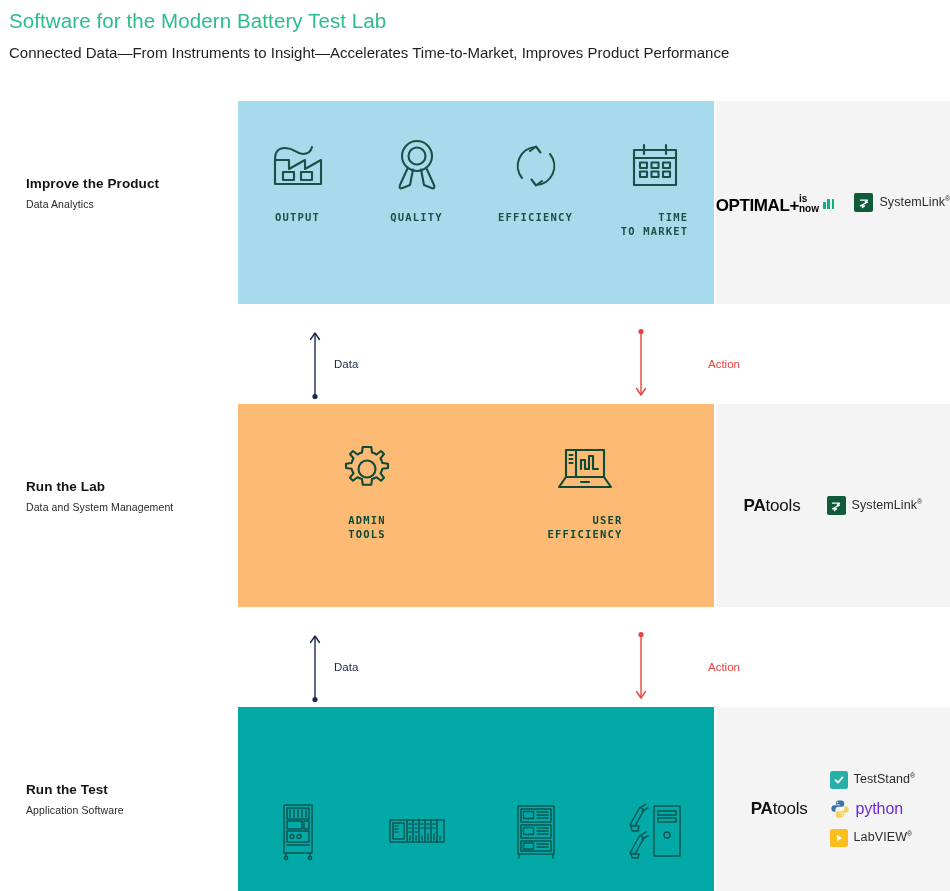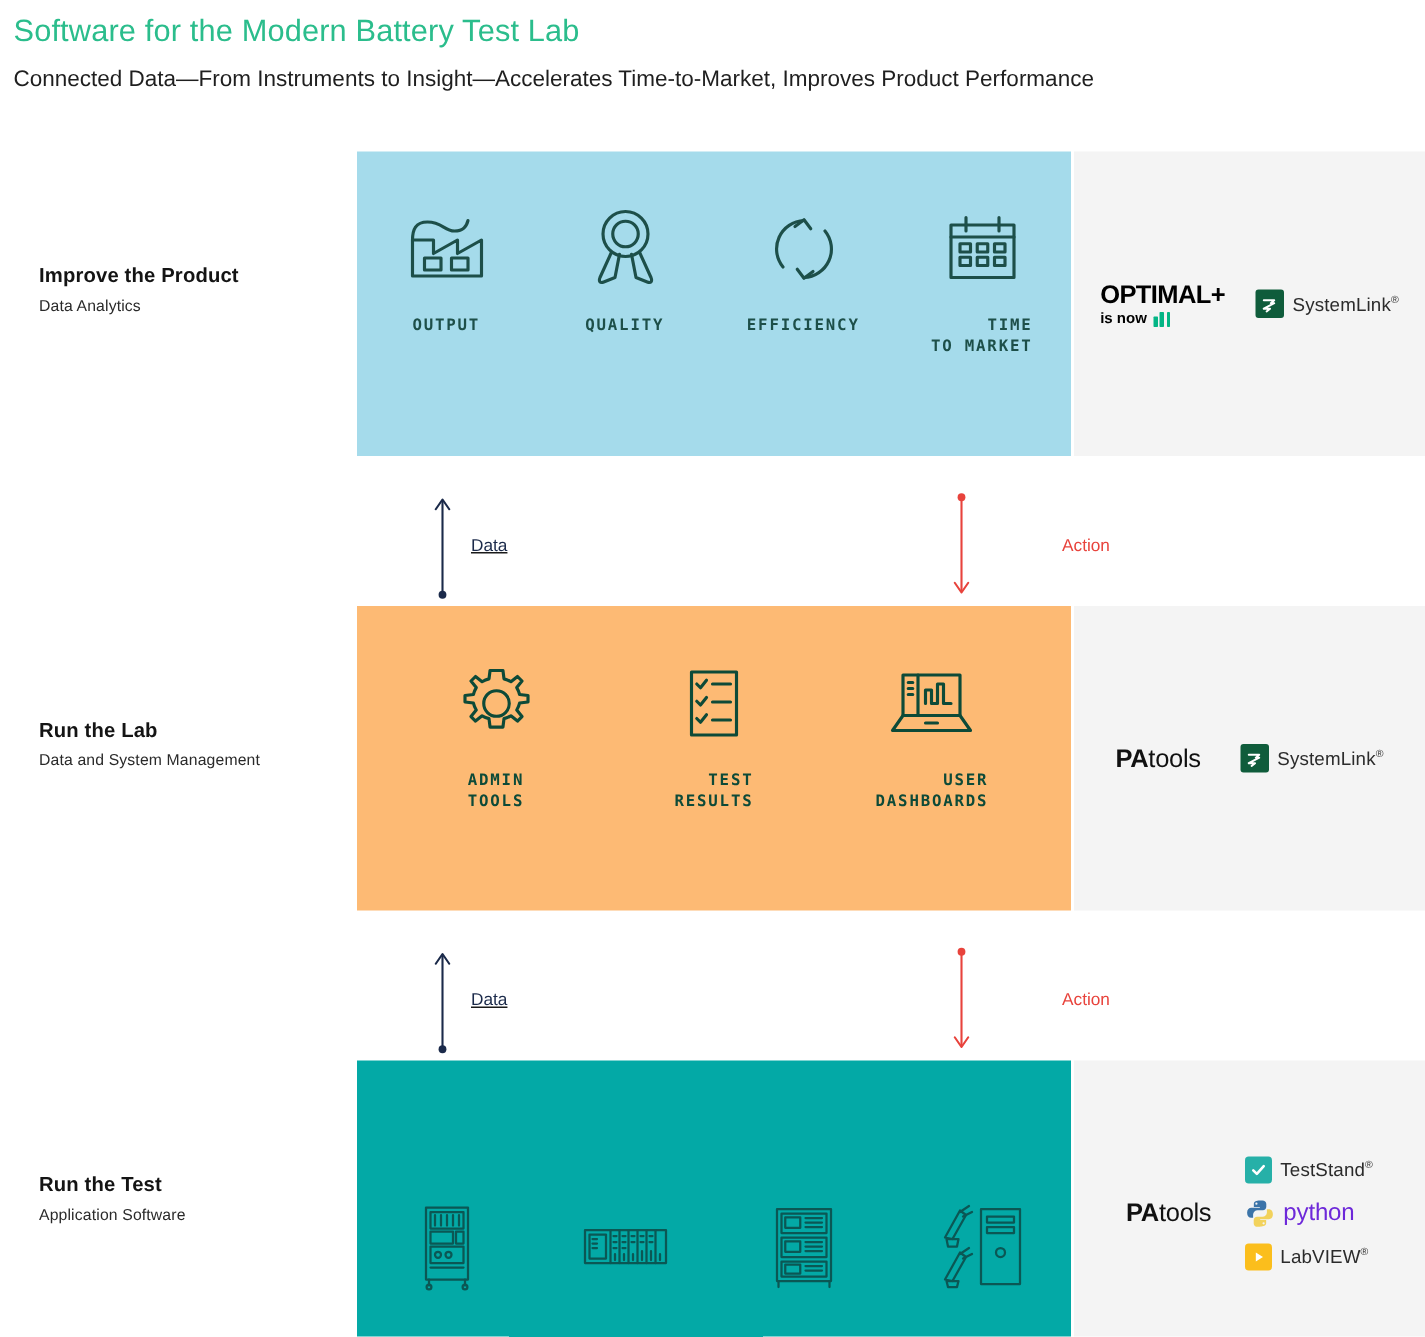--- a/index.html
+++ b/index.html
@@ -49,28 +49,28 @@
     font-family:"DejaVu Sans Mono","Liberation Mono",monospace;
     font-size:10.5px;font-weight:700;letter-spacing:1.2px;line-height:14px;
     white-space:pre-line;
   }
 
   
   .band{position:relative;height:80px;}
   .conn{position:absolute;top:0;height:80px;display:flex;align-items:center;}
   .conn svg{display:block;}
   .conn .txt{font-size:11.5px;line-height:14px;margin-left:12px;}
-  .conn.data{left:288px;text-decoration:underline;}
+  .conn.data{left:308px;}
   .conn.data .txt{color:#1b2a4a;}
   .conn.action{left:634px;gap:48px;}
   .conn.action .txt{color:#e8433c;}
 
   
   .lk{display:flex;align-items:center;}
-  .optimal{display:flex;flex-direction:column;align-items:flex-start;line-height:1;}
+  .optimal{display:flex;align-items:flex-end;line-height:1;}
   .optimal .o-top{
     font-size:17px;font-weight:700;letter-spacing:-.4px;color:#000;
     display:flex;align-items:center;
   }
   .optimal .o-bot{
     margin-top:3px;font-size:10px;font-weight:700;color:#000;
     display:flex;align-items:center;gap:4px;
   }
   .ni-mark{display:inline-flex;align-items:flex-end;gap:1.5px;height:10px;}
   .ni-mark i{display:block;width:3px;background:#03b585;border-radius:.5px;}
@@ -226,47 +226,34 @@
         <div class="ico">
           <svg width="56" height="56" viewBox="0 0 56 56" fill="none" stroke="#0d4a38" stroke-width="2.1" stroke-linecap="round" stroke-linejoin="round">
             <path d="M28 6 l4.3 0 .7 5.6 a17.5 17.5 0 0 1 4.6 1.9 l4.4-3.5 3 3 -3.5 4.4 a17.5 17.5 0 0 1 1.9 4.6 l5.6 .7 0 4.3 -5.6 .7 a17.5 17.5 0 0 1 -1.9 4.6 l3.5 4.4 -3 3 -4.4-3.5 a17.5 17.5 0 0 1 -4.6 1.9 l-.7 5.6 -4.3 0 -4.3 0 -.7-5.6 a17.5 17.5 0 0 1 -4.6-1.9 l-4.4 3.5 -3-3 3.5-4.4 a17.5 17.5 0 0 1 -1.9-4.6 l-5.6-.7 0-4.3 5.6-.7 a17.5 17.5 0 0 1 1.9-4.6 l-3.5-4.4 3-3 4.4 3.5 a17.5 17.5 0 0 1 4.6-1.9 l.7-5.6 4.3 0 Z"></path>
             <circle cx="28" cy="28" r="8.5"></circle>
           </svg>
         </div>
         <div class="cap" style="color:#0d4a38">ADMIN
 TOOLS</div>
       </div>
 
-      <div class="cell">
-        <div class="ico">
-          <svg width="46" height="54" viewBox="0 0 46 54" fill="none" stroke="#0d4a38" stroke-width="2.1" stroke-linecap="round" stroke-linejoin="round">
-            <path d="M8 6 L38 6 L38 48 L8 48 Z"></path>
-            <path d="M11.5 14 L14 16.5 L18 11.5"></path>
-            <path d="M11.5 25.5 L14 28 L18 23"></path>
-            <path d="M11.5 37 L14 39.5 L18 34.5"></path>
-            <path d="M22 14 L34 14 M22 26 L34 26 M22 38 L34 38"></path>
-          </svg>
-        </div>
-        <div class="cap" style="color:#0d4a38">TEST
-RESULTS</div>
-      </div>
 
       <div class="cell">
         <div class="ico">
           <svg width="62" height="50" viewBox="0 0 62 50" fill="none" stroke="#0d4a38" stroke-width="2.1" stroke-linecap="round" stroke-linejoin="round">
             <rect x="12" y="6" width="38" height="27"></rect>
             <path d="M22 6 L22 33"></path>
             <path d="M15.5 11 L18.5 11 M15.5 15 L18.5 15 M15.5 19 L18.5 19"></path>
             <path d="M27 25 L27 16 L31 16 L31 25 L35 25 L35 12 L39 12 L39 25 L44 25"></path>
             <path d="M12 33 L5 43 L57 43 L50 33"></path>
             <path d="M27 38 L35 38"></path>
           </svg>
         </div>
         <div class="cap" style="color:#0d4a38">USER
-DASHBOARDS</div>
+EFFICIENCY</div>
       </div>
     </div>
 
     <div class="logos">
       <div class="lk" style="gap:26px">
         <div class="patools"><b>PA</b><span>tools</span></div>
         <div class="slink">
           <span class="sq">
             <svg width="12" height="12" viewBox="0 0 12 12">
                 <path d="M2.5 3.2h7L7.2 5.1h2.3L2.5 8.8h4.2L4.4 10.6" stroke="#fff" stroke-width="1.3" fill="none" stroke-linecap="round" stroke-linejoin="round"></path>

